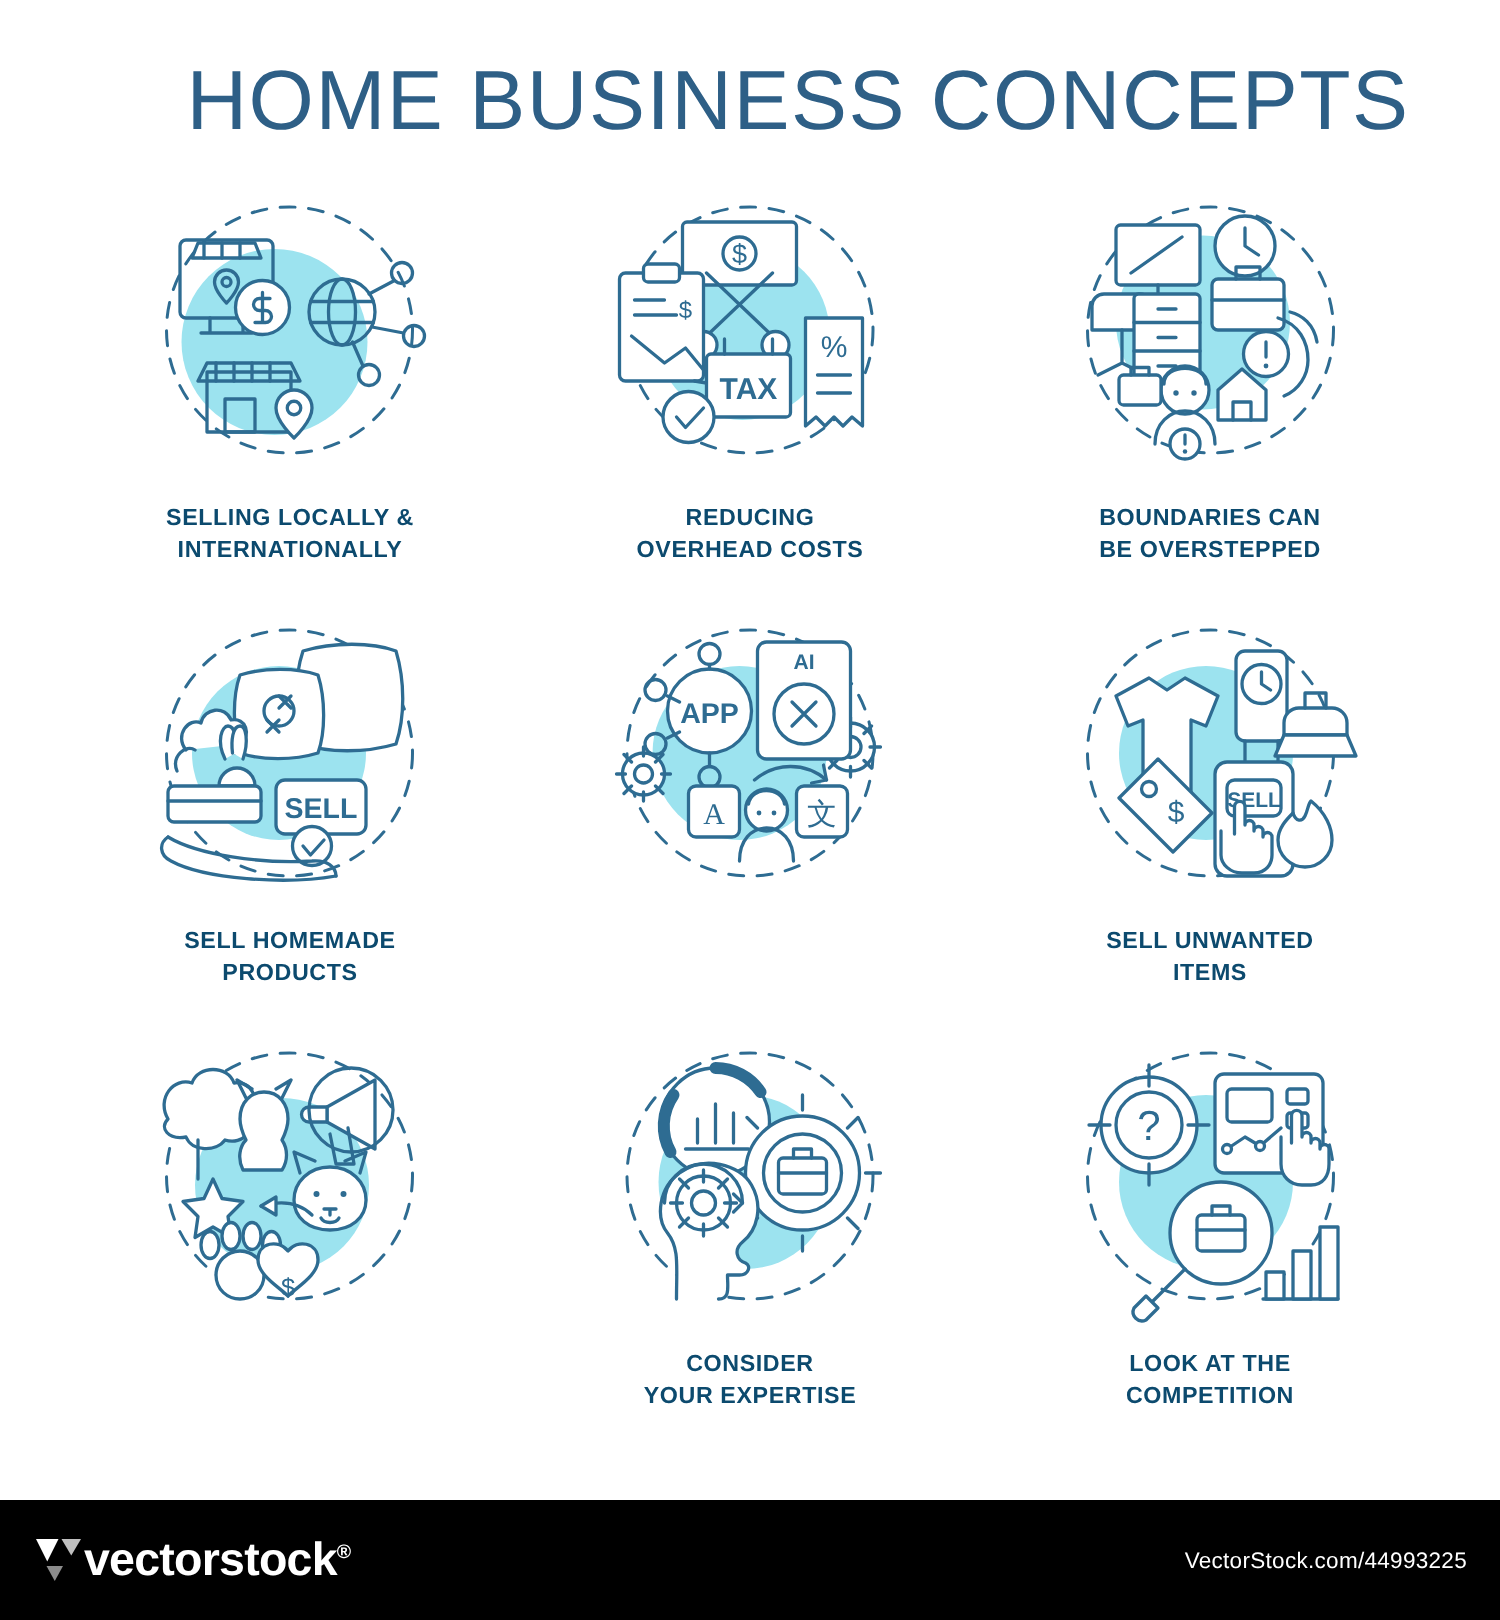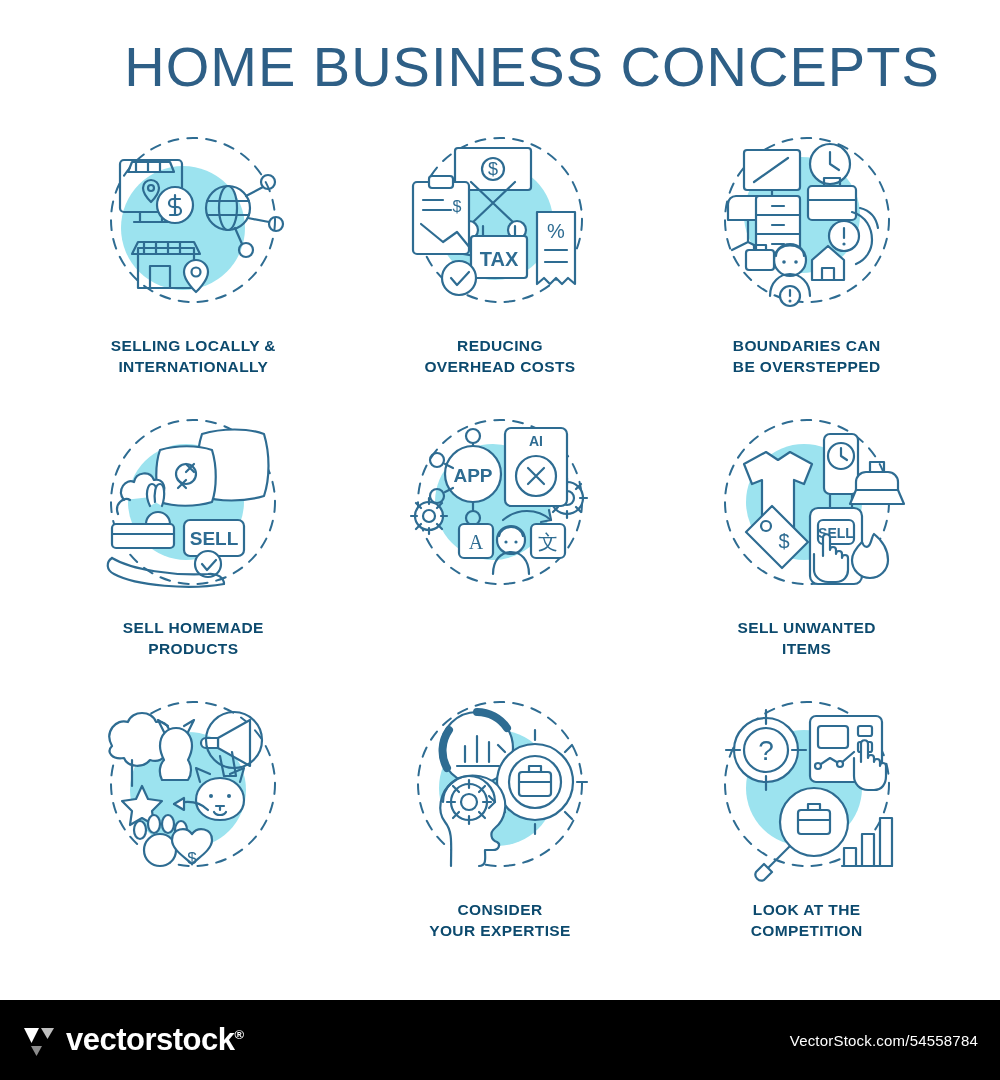--- a/index.html
+++ b/index.html
@@ -75,22 +75,21 @@
     height: 80px;
     background: #000000;
     display: flex;
     align-items: center;
     justify-content: space-between;
     box-sizing: border-box;
     padding: 0 22px;
   }
   .brand {
     display: flex;
-    align-items: flex-end;
-    gap: 10px;
+    align-items: flex-start;
   }
   .brand-mark {
     width: 34px;
     height: 34px;
     position: relative;
   }
   .brand-text {
     color: #ffffff;
     font-size: 31px;
     font-weight: bold;
@@ -495,16 +494,16 @@
     <div class="brand">
       <div class="brand-mark">
         <svg width="34" height="34" viewBox="0 0 34 34">
           <polygon points="2,4 17,4 9.5,19" fill="#ffffff"></polygon>
           <polygon points="19,4 32,4 25.5,15" fill="#ffffff" opacity="0.75"></polygon>
           <polygon points="9,22 20,22 14.5,32" fill="#ffffff" opacity="0.55"></polygon>
         </svg>
       </div>
       <div class="brand-text"><span>vectorstock</span><span class="brand-reg">®</span></div>
     </div>
-    <div class="footer-right">VectorStock.com/54558784</div>
+    <div class="footer-right">VectorStock.com/44993225</div>
   </div>
 
 </div>
 
 </body></html>

